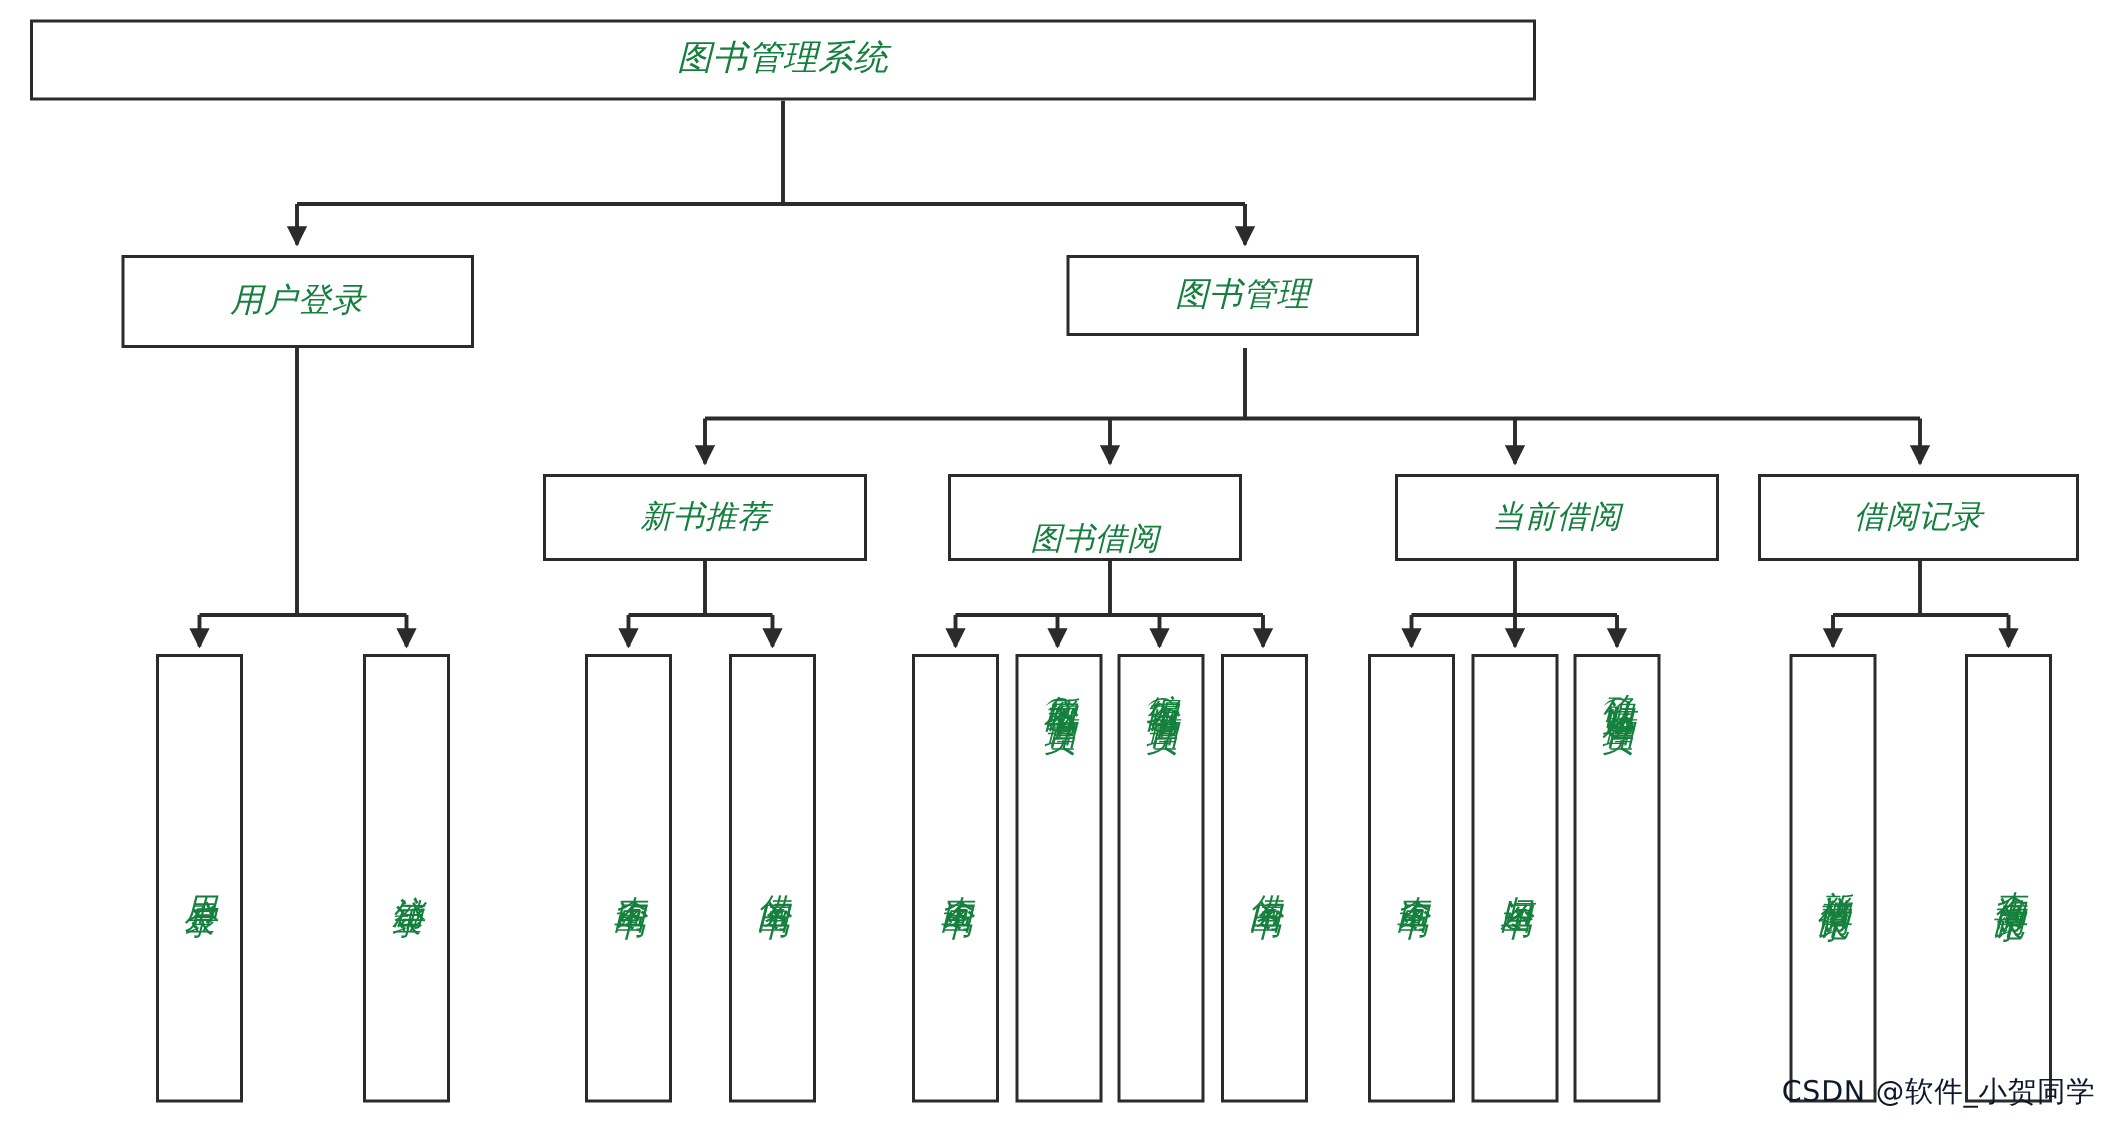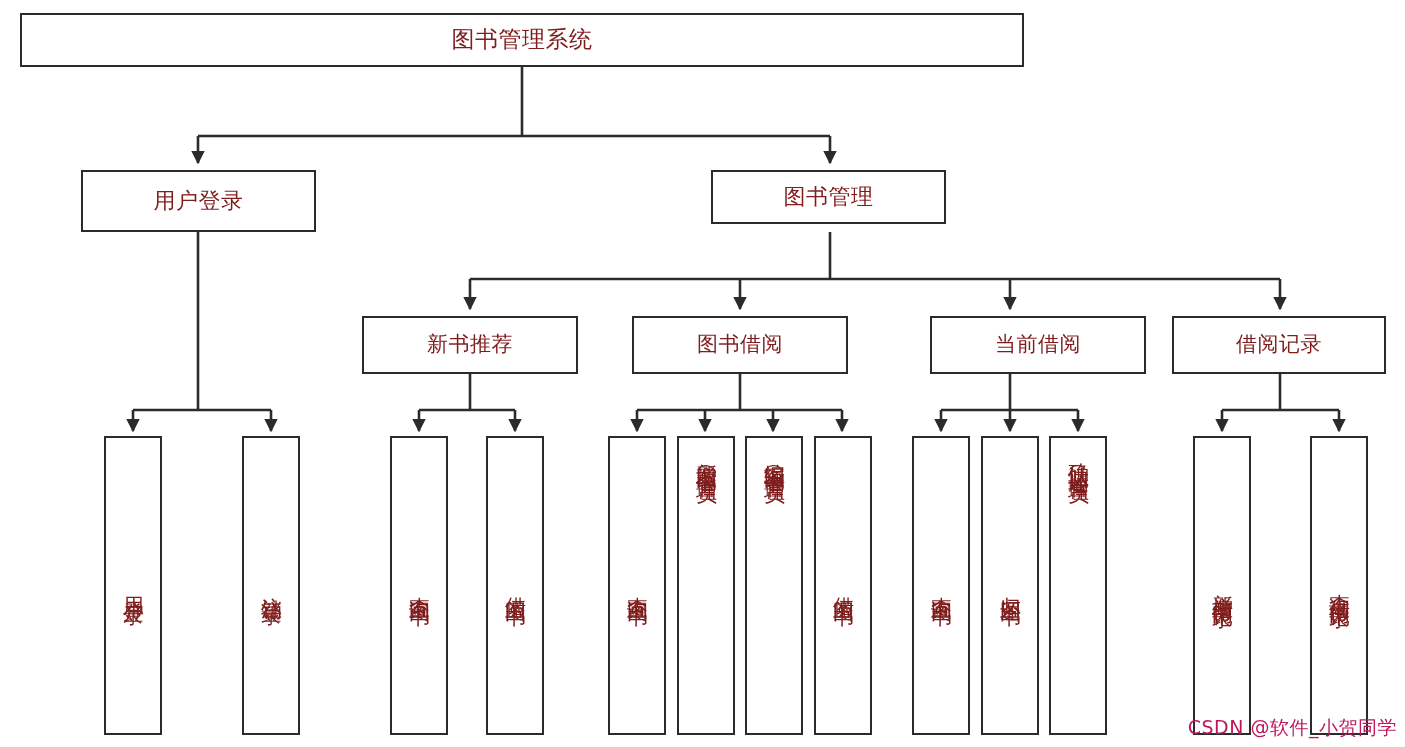--- a/index.html
+++ b/index.html
@@ -27,22 +27,23 @@
     pointer-events: none;
   }
   .node {
     position: absolute;
     box-sizing: border-box;
     background: #ffffff;
     border: 2.6px solid #2b2b2b;
     display: flex;
     align-items: center;
     justify-content: center;
-    color: #7f1d1d;
+    color: #15803d;
     z-index: 2;
+    font-style: italic;
   }
   .node .label {
     display: block;
     text-align: center;
     line-height: 1.12;
     letter-spacing: 0.5px;
     white-space: nowrap;
   }
   
   .node.h-root .label { font-size: 23px; }
@@ -69,21 +70,21 @@
     align-items: center;
     padding-top: 0;
   }
   .node.leaf.centered .label { margin-top: 0; }
 
   #watermark {
     position: absolute;
     right: 8px;
     bottom: 6px;
     font-size: 19px;
-    color: #be185d;
+    color: #0f172a;
     letter-spacing: 0.5px;
     white-space: nowrap;
     z-index: 5;
     font-family: "DejaVu Sans", "Liberation Sans", sans-serif;
   }
 </style>
 </head>
 <body>
 
 <div id="canvas">
@@ -145,21 +146,21 @@
   <div class="node h-lvl2" style="left:81px; top:170px; width:235px; height:62px;">
     <span class="label">用户登录</span>
   </div>
   <div class="node h-lvl2" style="left:711px; top:170px; width:235px; height:54px;">
     <span class="label">图书管理</span>
   </div>
 
   <div class="node h-lvl3" style="left:362px; top:316px; width:216px; height:58px;">
     <span class="label">新书推荐</span>
   </div>
-  <div class="node h-lvl3" style="left:632px; top:316px; width:216px; height:58px;">
+  <div class="node h-lvl3" style="left:632px; top:316px; width:196px; height:58px;align-items:flex-end;">
     <span class="label">图书借阅</span>
   </div>
   <div class="node h-lvl3" style="left:930px; top:316px; width:216px; height:58px;">
     <span class="label">当前借阅</span>
   </div>
   <div class="node h-lvl3" style="left:1172px; top:316px; width:214px; height:58px;">
     <span class="label">借阅记录</span>
   </div>
 
   <div class="node leaf centered" style="left:104px; top:436px; width:58px; height:299px;">

